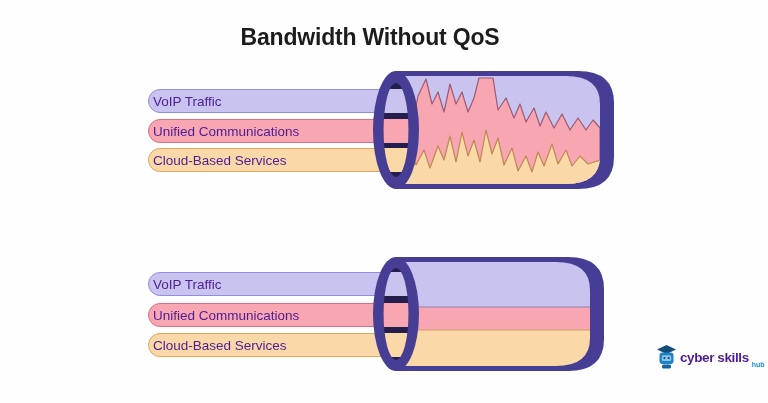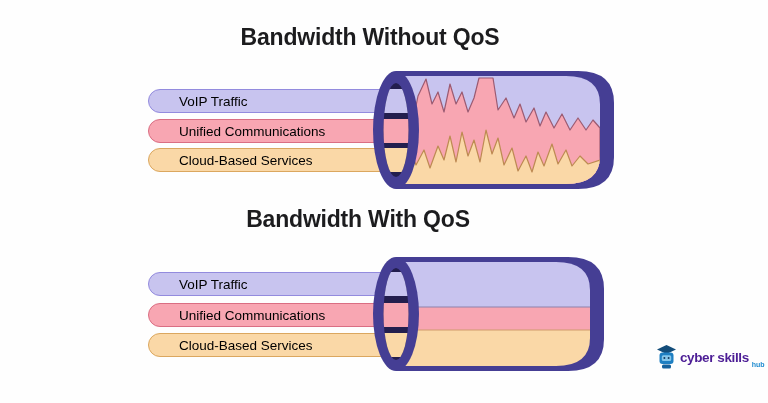--- a/index.html
+++ b/index.html
@@ -20,23 +20,23 @@
 
   .pipe{
     position:absolute;
     left:148px;
     width:264px;
     height:24px;
     border-radius:13px;
     box-sizing:border-box;
     display:flex;
     align-items:center;
-    padding-left:30px;
+    padding-left:4px;
     font-size:13.5px;
-    color:#000000;
+    color:#4c1d95;
     white-space:nowrap;
     z-index:1;
   }
   .pipe.lavender{background:#c8c4ef;border:1.5px solid #938bde;}
   .pipe.pink{background:#f8a6b2;border:1.5px solid #da6e83;text-align:center;}
   .pipe.peach{background:#fad8a7;border:1.5px solid #dba75f;}
 
   .cyl{position:absolute;z-index:2;}
   #cyl-top{left:372px;top:68px;}
   #cyl-bottom{left:372px;top:252px;}
@@ -93,21 +93,20 @@
 
     <ellipse cx="24" cy="62" rx="23" ry="59" fill="#453e94"></ellipse>
     <ellipse cx="24" cy="62" rx="12.5" ry="47" fill="#231e4e"></ellipse>
     <g clip-path="url(#clipTopMouth)">
       <rect x="4" y="21" width="40" height="24" rx="4" fill="#c8c4ef"></rect>
       <rect x="4" y="51" width="40" height="24" rx="4" fill="#f8a6b2"></rect>
       <rect x="4" y="80" width="40" height="24" rx="4" fill="#fad8a7"></rect>
     </g>
   </svg>
 
-  <div class="section-title" id="title-with">Bandwidth With QoS</div>
 
   <div class="pipe lavender" style="top:272px;">
     <span>VoIP Traffic</span>
   </div>
   <div class="pipe pink" style="top:303px;">
     <span>Unified Communications</span>
   </div>
   <div class="pipe peach" style="top:333px;">
     <span>Cloud-Based Services</span>
   </div>

